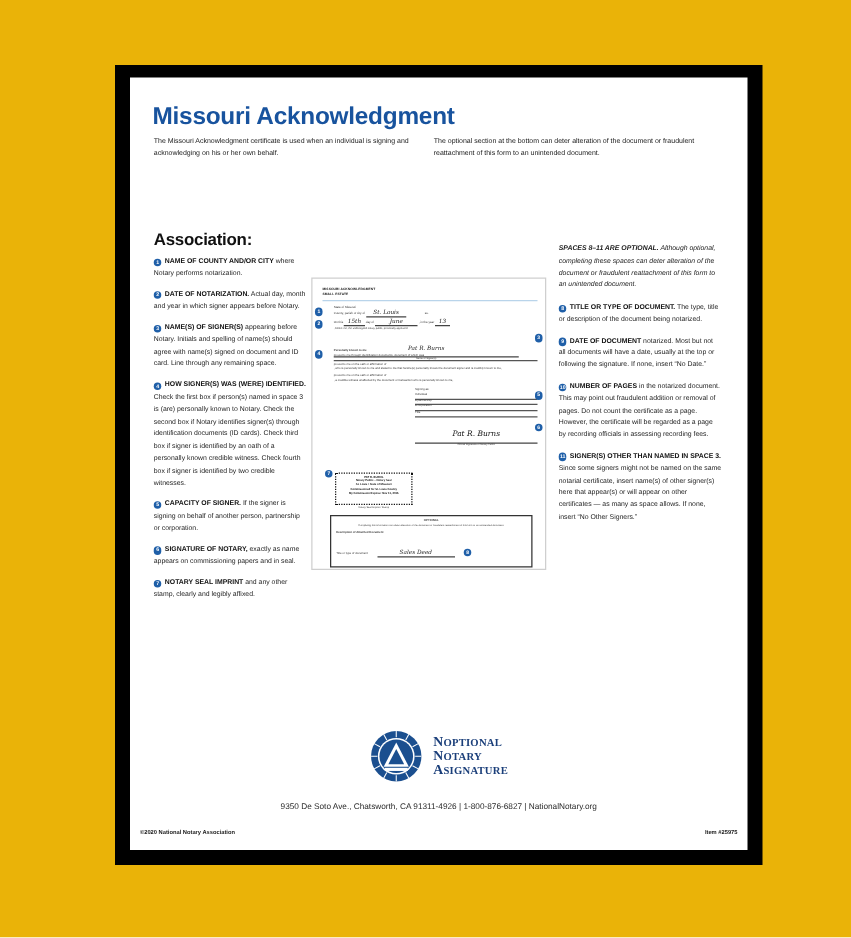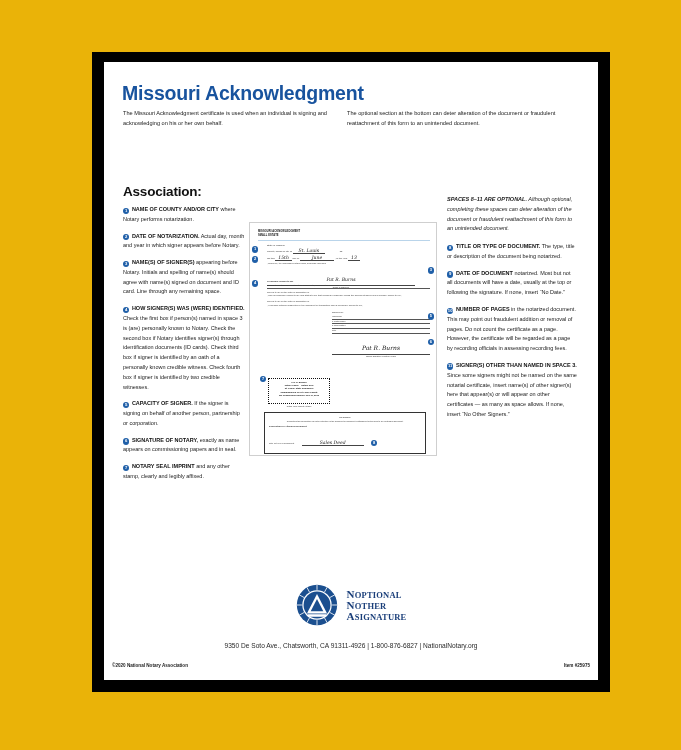--- a/index.html
+++ b/index.html
@@ -347,21 +347,21 @@
           <line x1="26" y1="8" x2="32" y2="19"></line>
         </g>
         <circle cx="50" cy="50" r="35" fill="#ffffff"></circle>
         <circle cx="50" cy="50" r="32" fill="#1b4f8f"></circle>
         <polygon points="50,24 74,70 26,70" fill="#ffffff"></polygon>
         <polygon points="50,36 65,65 35,65" fill="#1b4f8f"></polygon>
         <rect x="28" y="72" width="44" height="6" fill="#ffffff"></rect>
       </svg>
       <div class="logo-text">
         <div><span style="font-size:11px;">N</span><span>OPTIONAL</span></div>
-        <div><span style="font-size:11px;">N</span><span>OTHER</span></div>
+        <div><span style="font-size:11px;">N</span><span>OTARY</span></div>
         <div><span style="font-size:11px;">A</span><span>SIGNATURE</span></div>
       </div>
     </div>
 
     <div class="addr">9350 De Soto Ave., Chatsworth, CA 91311-4926  |  1-800-876-6827  |  NationalNotary.org</div>
     <div class="copyright">©2020 National Notary Association</div>
     <div class="itemno">Item #25975</div>
 
   </div>
 </div>

